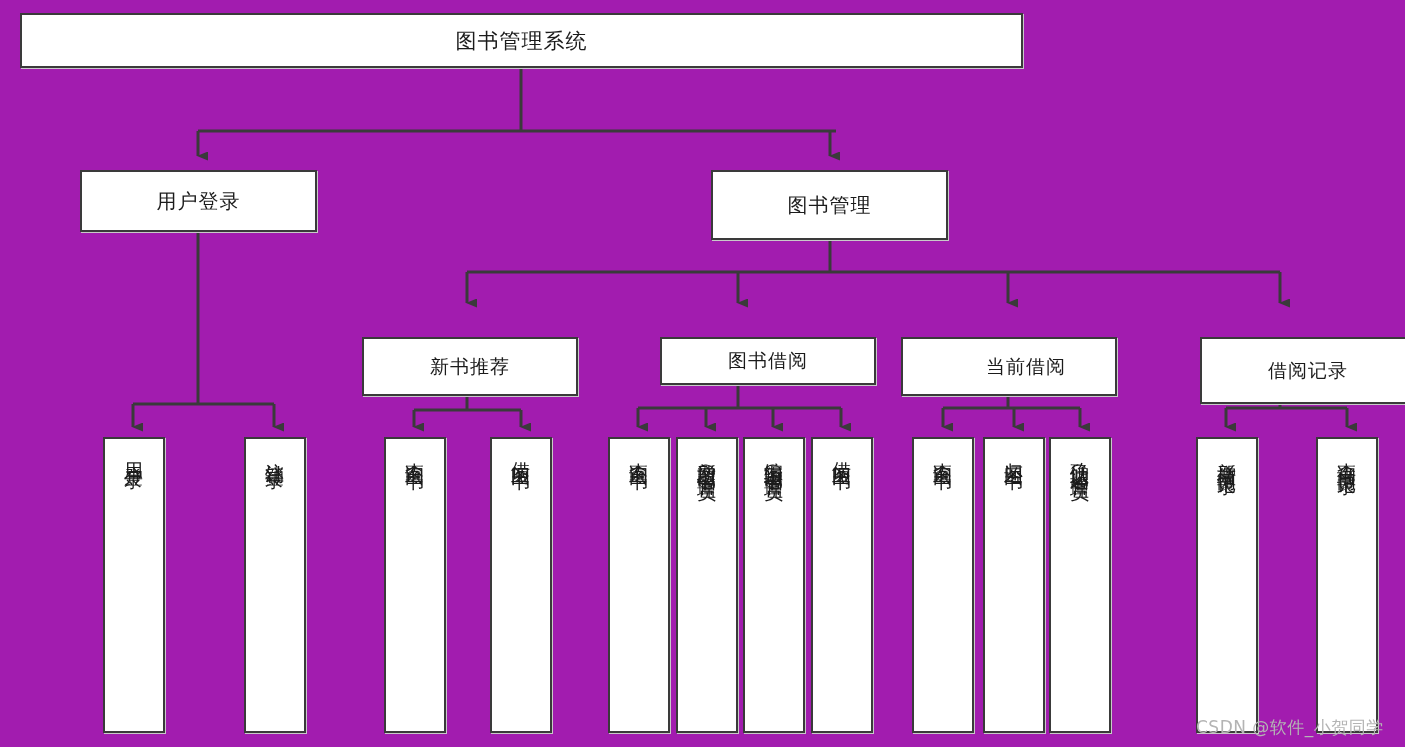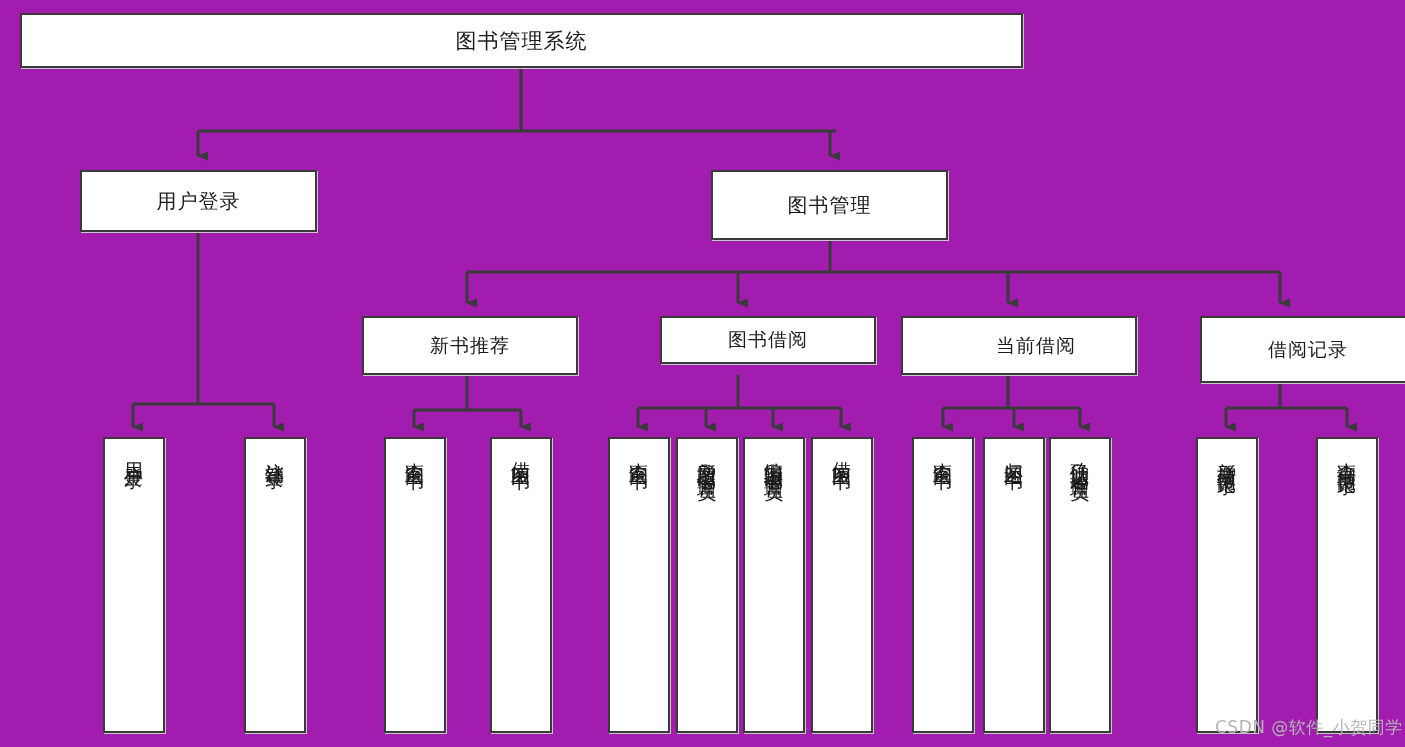--- a/index.html
+++ b/index.html
@@ -35,20 +35,21 @@
     box-shadow: 1px 1px 0 #c9c9c9;
   }
   .node.root {
     font-size: 21px;
   }
   .node.level2 {
     font-size: 20px;
   }
   .node.level3 {
     font-size: 19px;
+    margin-top: 21px;
   }
   .node.leaf {
     font-size: 19px;
     align-items: flex-start;
     justify-content: center;
     padding-top: 8px;
   }
   .node.leaf .vtext {
     writing-mode: vertical-rl;
     text-orientation: upright;
@@ -59,21 +60,20 @@
   .node .htext {
     white-space: nowrap;
     letter-spacing: 1px;
   }
   .watermark {
     position: absolute;
     color: #b4b4b4;
     font-size: 17px;
     white-space: nowrap;
     letter-spacing: 0.5px;
-    padding-left: 19px;
   }
 </style>
 </head>
 <body>
 
 <div id="canvas">
 
   <svg class="connectors" viewBox="0 0 1405 747" xmlns="http://www.w3.org/2000/svg">
     <defs>
       <marker id="arrow" markerWidth="9" markerHeight="11" refX="4.5" refY="10" orient="auto" markerUnits="userSpaceOnUse">
@@ -134,21 +134,21 @@
   <div class="node level2" style="left:711px; top:170px; width:237px; height:70px;">
     <span class="htext">图书管理</span>
   </div>
 
   <div class="node level3" style="left:362px; top:316px; width:216px; height:59px;">
     <span class="htext">新书推荐</span>
   </div>
   <div class="node level3" style="left:660px; top:316px; width:216px; height:48px;">
     <span class="htext">图书借阅</span>
   </div>
-  <div class="node level3" style="left:901px; top:316px; width:236px; height:59px;padding-left:34px;">
+  <div class="node level3" style="left:901px; top:316px; width:216px; height:59px;padding-left:34px;">
     <span class="htext">当前借阅</span>
   </div>
   <div class="node level3" style="left:1200px; top:316px; width:216px; height:67px;">
     <span class="htext">借阅记录</span>
   </div>
 
   <div class="node leaf" style="left:103px; top:437px; width:62px; height:296px;">
     <span class="vtext">用户登录</span>
   </div>
   <div class="node leaf" style="left:244px; top:437px; width:62px; height:296px;">

